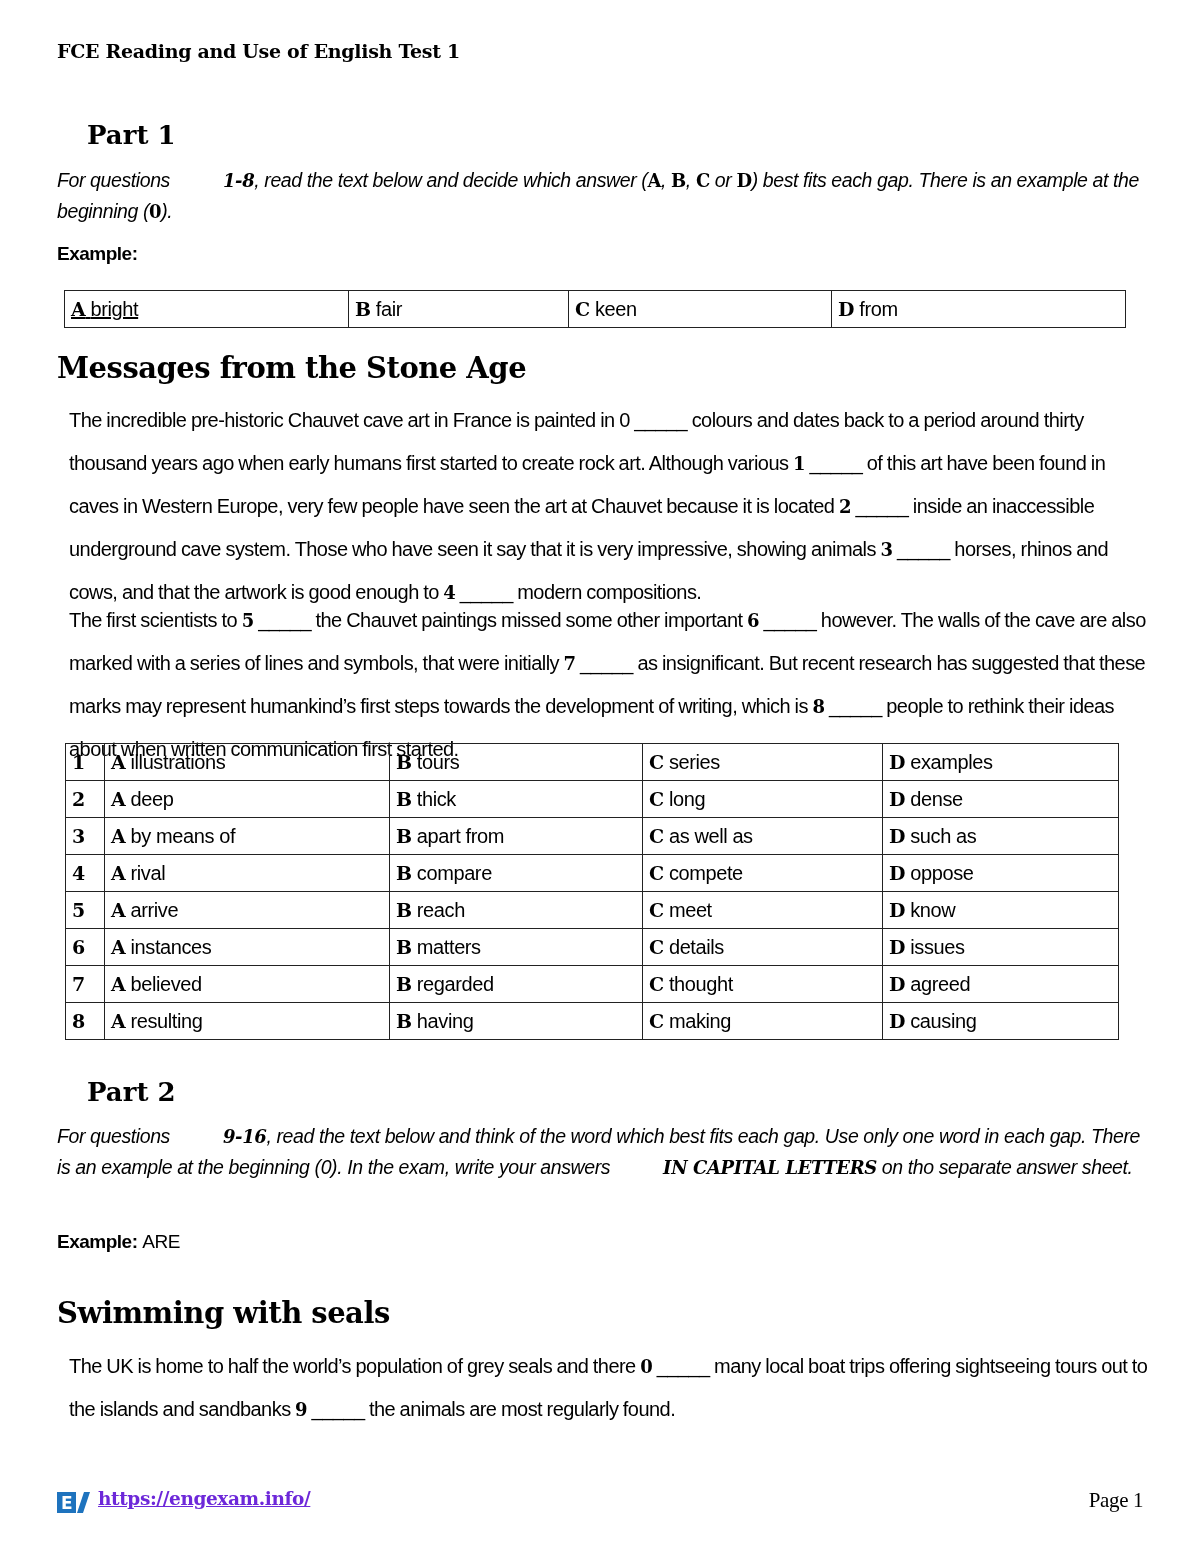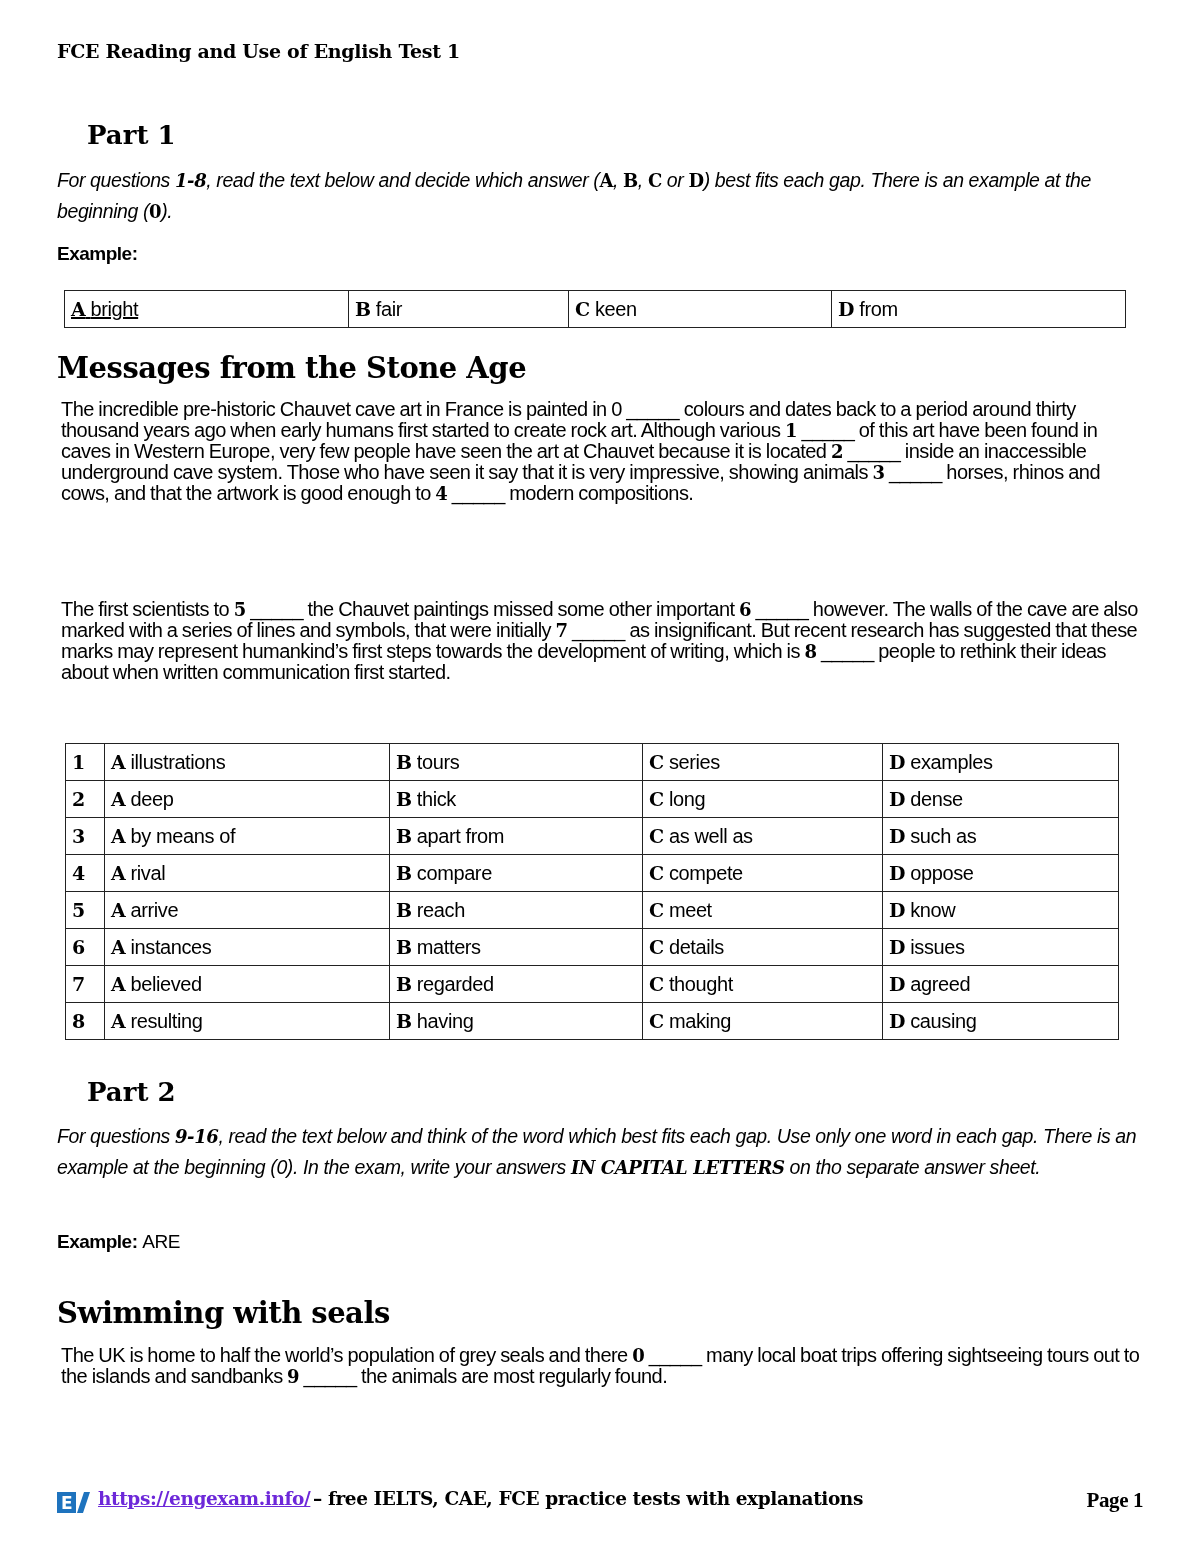--- a/index.html
+++ b/index.html
@@ -16,33 +16,33 @@
     .part-title {
       position: absolute; left: 0;
       font-family: "DejaVu Serif", serif; font-weight: bold; font-size: 26px; margin-left: 30px;
     }
     .instr {
       position: absolute; left: 0; width: 1086px;
       font-family: "Liberation Sans", sans-serif; font-style: italic; font-size: 19.5px;
       line-height: 31px; letter-spacing: -0.4px;
     }
     .instr b { font-family: "DejaVu Serif", serif; font-style: normal; font-weight: bold; font-size: 18px; }
-    .instr b.ital { font-style: italic; }
+    .instr b.ital { font-style: italic; margin-left: 48px; }
     .label {
       position: absolute; left: 0;
       font-family: Liberation Sans, sans-serif; font-weight: bold; font-size: 19px; letter-spacing: -0.5px;
     }
     .label span.val { font-weight: normal; }
     .text-title {
       position: absolute; left: 0;
       font-family: "DejaVu Serif", serif; font-weight: bold; font-size: 29px; letter-spacing: -0.5px;
     }
     .body-text {
-      position: absolute; left: 4px; width: 1090px;
-      font-family: "Liberation Sans", sans-serif; font-size: 20px; line-height: 21px;
+      position: absolute; left: 12px; width: 1090px;
+      font-family: "Liberation Sans", sans-serif; font-size: 20px; line-height: 43px;
       letter-spacing: -0.55px; word-spacing: -0.5px;
     }
     .body-text b { font-family: "DejaVu Serif", serif; font-weight: bold; font-size: 18px; }
     table.opts {
       position: absolute; border-collapse: collapse; table-layout: fixed;
       font-family: "Liberation Sans", sans-serif; font-size: 20px; letter-spacing: -0.4px;
     }
     table.opts td {
       border: 1.5px solid #222; padding: 0 6px; height: 36px; vertical-align: middle;
       white-space: nowrap;
@@ -56,21 +56,21 @@
     }
     .footer .logo {
       position: absolute; left: 0; top: 4px; width: 33px; height: 21px;
     }
     .footer .link {
       position: absolute; left: 41px; top: 0; color: #6d28d9; text-decoration: underline;
     }
     .footer .tagline { position: absolute; left: 256px; top: 0; }
     .footer .pagenum {
       position: absolute; right: 0; top: 0; font-family: "Liberation Serif", serif;
-      font-weight: bold; font-size: 21px;
+      font-weight: normal; font-size: 21px;
     }
   </style>
 </head>
 <body>
 
 <div class="page">
 
   <div class="running-head">FCE Reading and Use of English Test 1</div>
 
   <div class="part-title" style="top:120px">Part 1</div>
@@ -192,16 +192,15 @@
     <span>The UK is home to half the world’s population of grey seals and there </span><b>0</b><span> _____ many local boat trips offering sightseeing tours out to the islands and sandbanks </span><b>9</b><span> _____ the animals are most regularly found.</span>
   </div>
 
   <div class="footer">
     <svg class="logo" viewBox="0 0 33 21">
       <rect x="0" y="0" width="19" height="21" fill="#1e73be"></rect>
       <polygon points="20,21 26,21 33,0 27,0" fill="#1e73be"></polygon>
       <text x="9.5" y="17" text-anchor="middle" font-family="DejaVu Sans, sans-serif" font-weight="bold" font-size="17" fill="#ffffff">E</text>
     </svg>
     <a class="link" href="#">https://engexam.info/</a>
-    <span class="tagline"> – free IELTS, CAE, FCE practice tests with explanations</span>
     <span class="pagenum">Page 1</span>
   </div>
 </div>
 
 </body></html>

